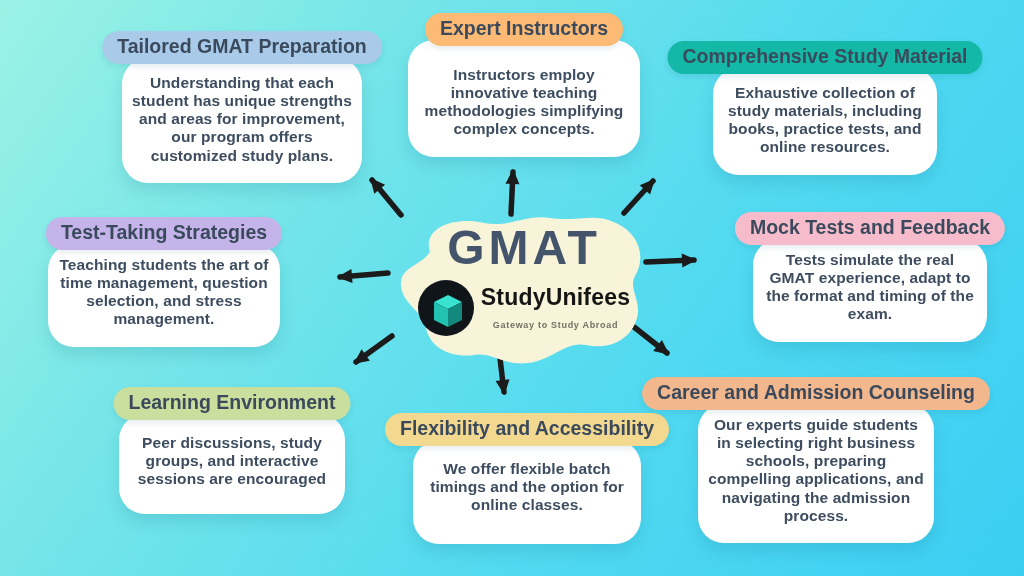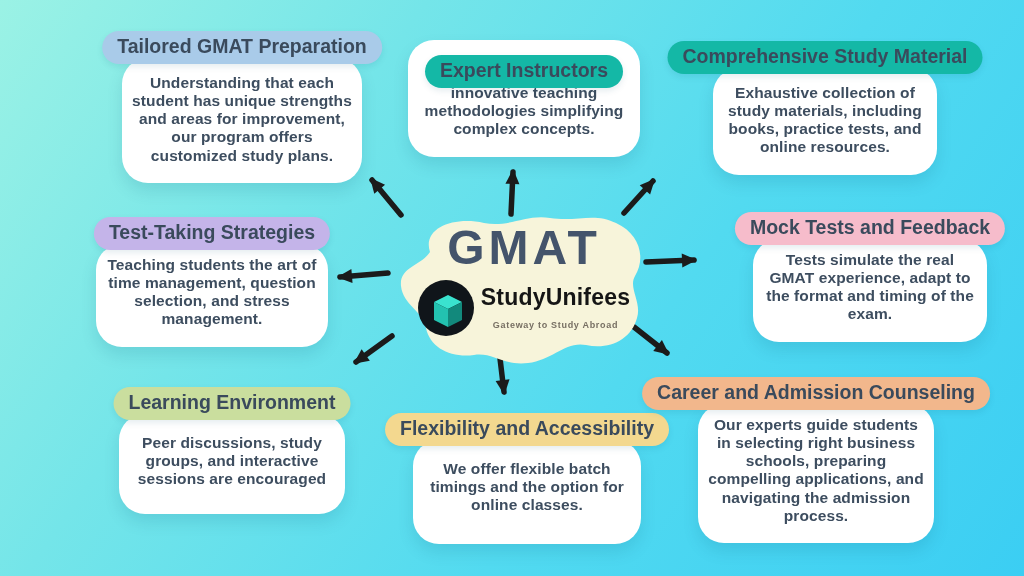--- a/index.html
+++ b/index.html
@@ -81,34 +81,34 @@
   </div>
 
   <div class="card" style="left:122px;top:58px;width:240px;">
     <div class="pill" style="background: rgb(169, 203, 233); text-align: center;">
       <span>Tailored GMAT Preparation</span>
     </div>
     <p>Understanding that each student has unique strengths and areas for improvement, our program offers customized study plans.</p>
   </div>
 
   <div class="card" style="left:408px;top:40px;width:232px;padding-top:26px;">
-    <div class="pill" style="background: #14b8a6; margin-top: 42px;">
+    <div class="pill" style="background: #fdba74;">
       <span>Expert Instructors</span>
     </div>
     <p>Instructors employ innovative teaching methodologies simplifying complex concepts.</p>
   </div>
 
   <div class="card" style="left:713px;top:68px;width:224px;">
     <div class="pill" style="background: #14b8a6;">
       <span>Comprehensive Study Material</span>
     </div>
     <p>Exhaustive collection of study materials, including books, practice tests, and online resources.</p>
   </div>
 
-  <div class="card" style="left:48px;top:244px;width:232px;padding-top:12px;margin-left:48px;">
+  <div class="card" style="left:48px;top:244px;width:232px;padding-top:12px;">
     <div class="pill" style="background: rgb(196, 180, 233);">
       <span>Test-Taking Strategies</span>
     </div>
     <p>Teaching students the art of time management, question selection, and stress management.</p>
   </div>
 
   <div class="card" style="left:753px;top:239px;width:234px;padding-top:12px;">
     <div class="pill" style="background: rgb(246, 188, 203);">
       <span>Mock Tests and Feedback</span>
     </div>

